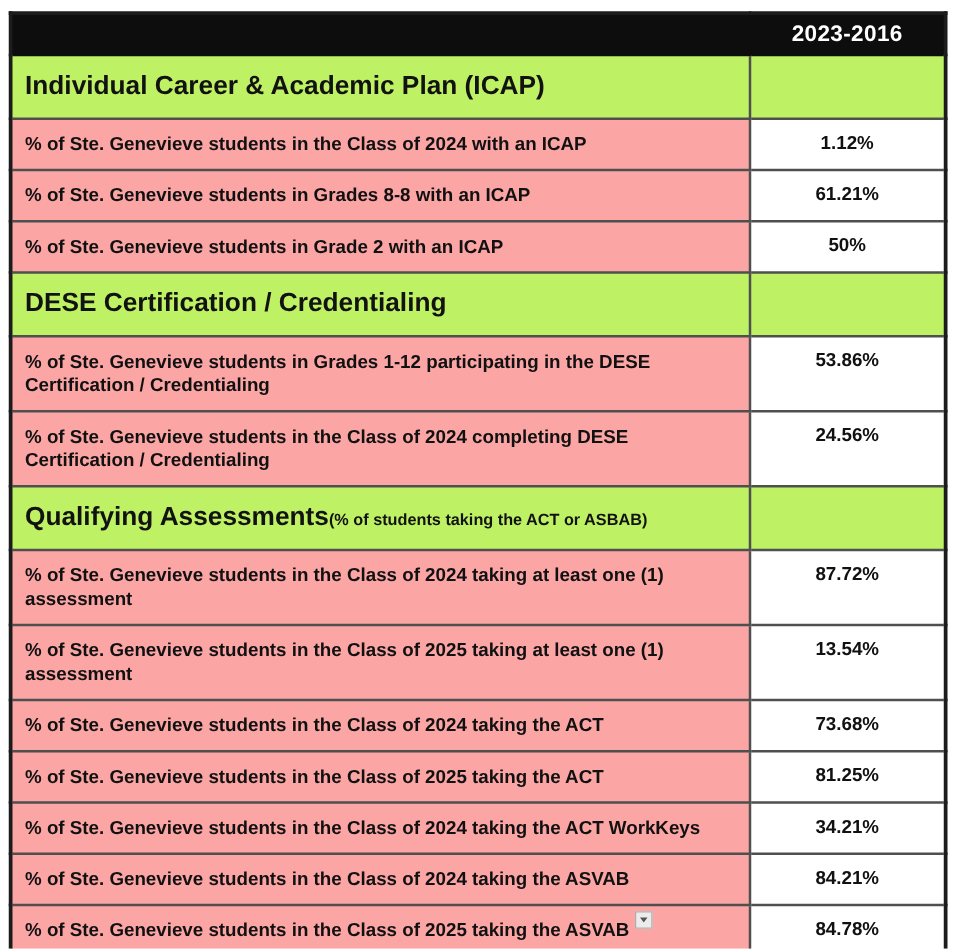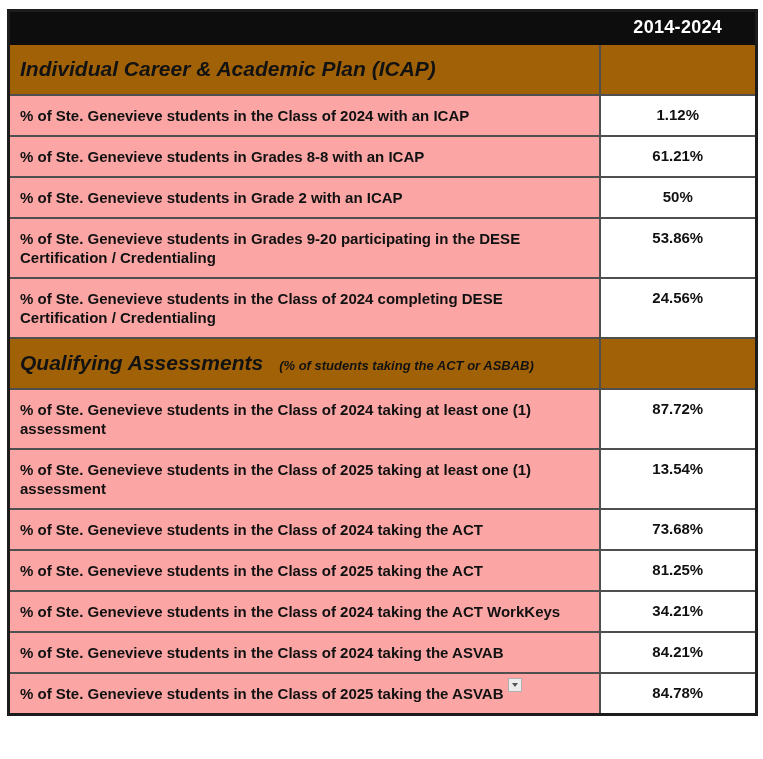--- a/index.html
+++ b/index.html
@@ -37,35 +37,34 @@
   }
   th.year-cell {
     color: #ffffff;
     font-size: 18px;
     text-align: center;
     letter-spacing: 0.3px;
   }
 
   
   tr.section-row td {
-    background: #a16207;
+    background: #bef264;
     padding: 12px 10px 13px 10px;
     vertical-align: middle;
-    font-style: italic;
   }
   .section-title-text {
     font-size: 21px;
     font-weight: bold;
     color: #121212;
   }
   .section-note {
     font-size: 13px;
     font-weight: bold;
     color: #121212;
-    margin-left: 16px;
+    margin-left: 0;
   }
 
   
   tr.data-row td.label-cell {
     background: #fca5a5;
     padding: 10px 10px;
     font-size: 15px;
     line-height: 19px;
     vertical-align: middle;
     color: #111111;
@@ -107,42 +106,46 @@
 
 <div class="page">
   <table class="report">
     <colgroup>
       <col class="label-col">
       <col class="value-col">
     </colgroup>
     <thead>
       <tr class="year-row">
         <th></th>
-        <th class="year-cell">2014-2024</th>
+        <th class="year-cell">2023-2016</th>
       </tr>
     </thead>
     <tbody id="table-body">
         <tr class="section-row">
           <td><span class="section-title-text">Individual Career &amp; Academic Plan (ICAP)</span></td>
           <td></td>
         </tr>
         <tr class="data-row">
           <td class="label-cell"><span>% of Ste. Genevieve students in the Class of 2024 with an ICAP</span></td>
           <td class="value-cell">1.12%</td>
         </tr>
         <tr class="data-row">
           <td class="label-cell"><span>% of Ste. Genevieve students in Grades 8-8 with an ICAP</span></td>
           <td class="value-cell">61.21%</td>
         </tr>
         <tr class="data-row">
           <td class="label-cell"><span>% of Ste. Genevieve students in Grade 2 with an ICAP</span></td>
           <td class="value-cell">50%</td>
         </tr>
+        <tr class="section-row">
+          <td><span class="section-title-text">DESE Certification / Credentialing</span></td>
+          <td></td>
+        </tr>
         <tr class="data-row">
-          <td class="label-cell"><span>% of Ste. Genevieve students in Grades 9-20 participating in the DESE Certification / Credentialing</span></td>
+          <td class="label-cell"><span>% of Ste. Genevieve students in Grades 1-12 participating in the DESE Certification / Credentialing</span></td>
           <td class="value-cell">53.86%</td>
         </tr>
         <tr class="data-row">
           <td class="label-cell"><span>% of Ste. Genevieve students in the Class of 2024 completing DESE Certification / Credentialing</span></td>
           <td class="value-cell">24.56%</td>
         </tr>
         <tr class="section-row">
           <td><span class="section-title-text">Qualifying Assessments</span><span class="section-note">(% of students taking the ACT or ASBAB)</span></td>
           <td></td>
         </tr>

